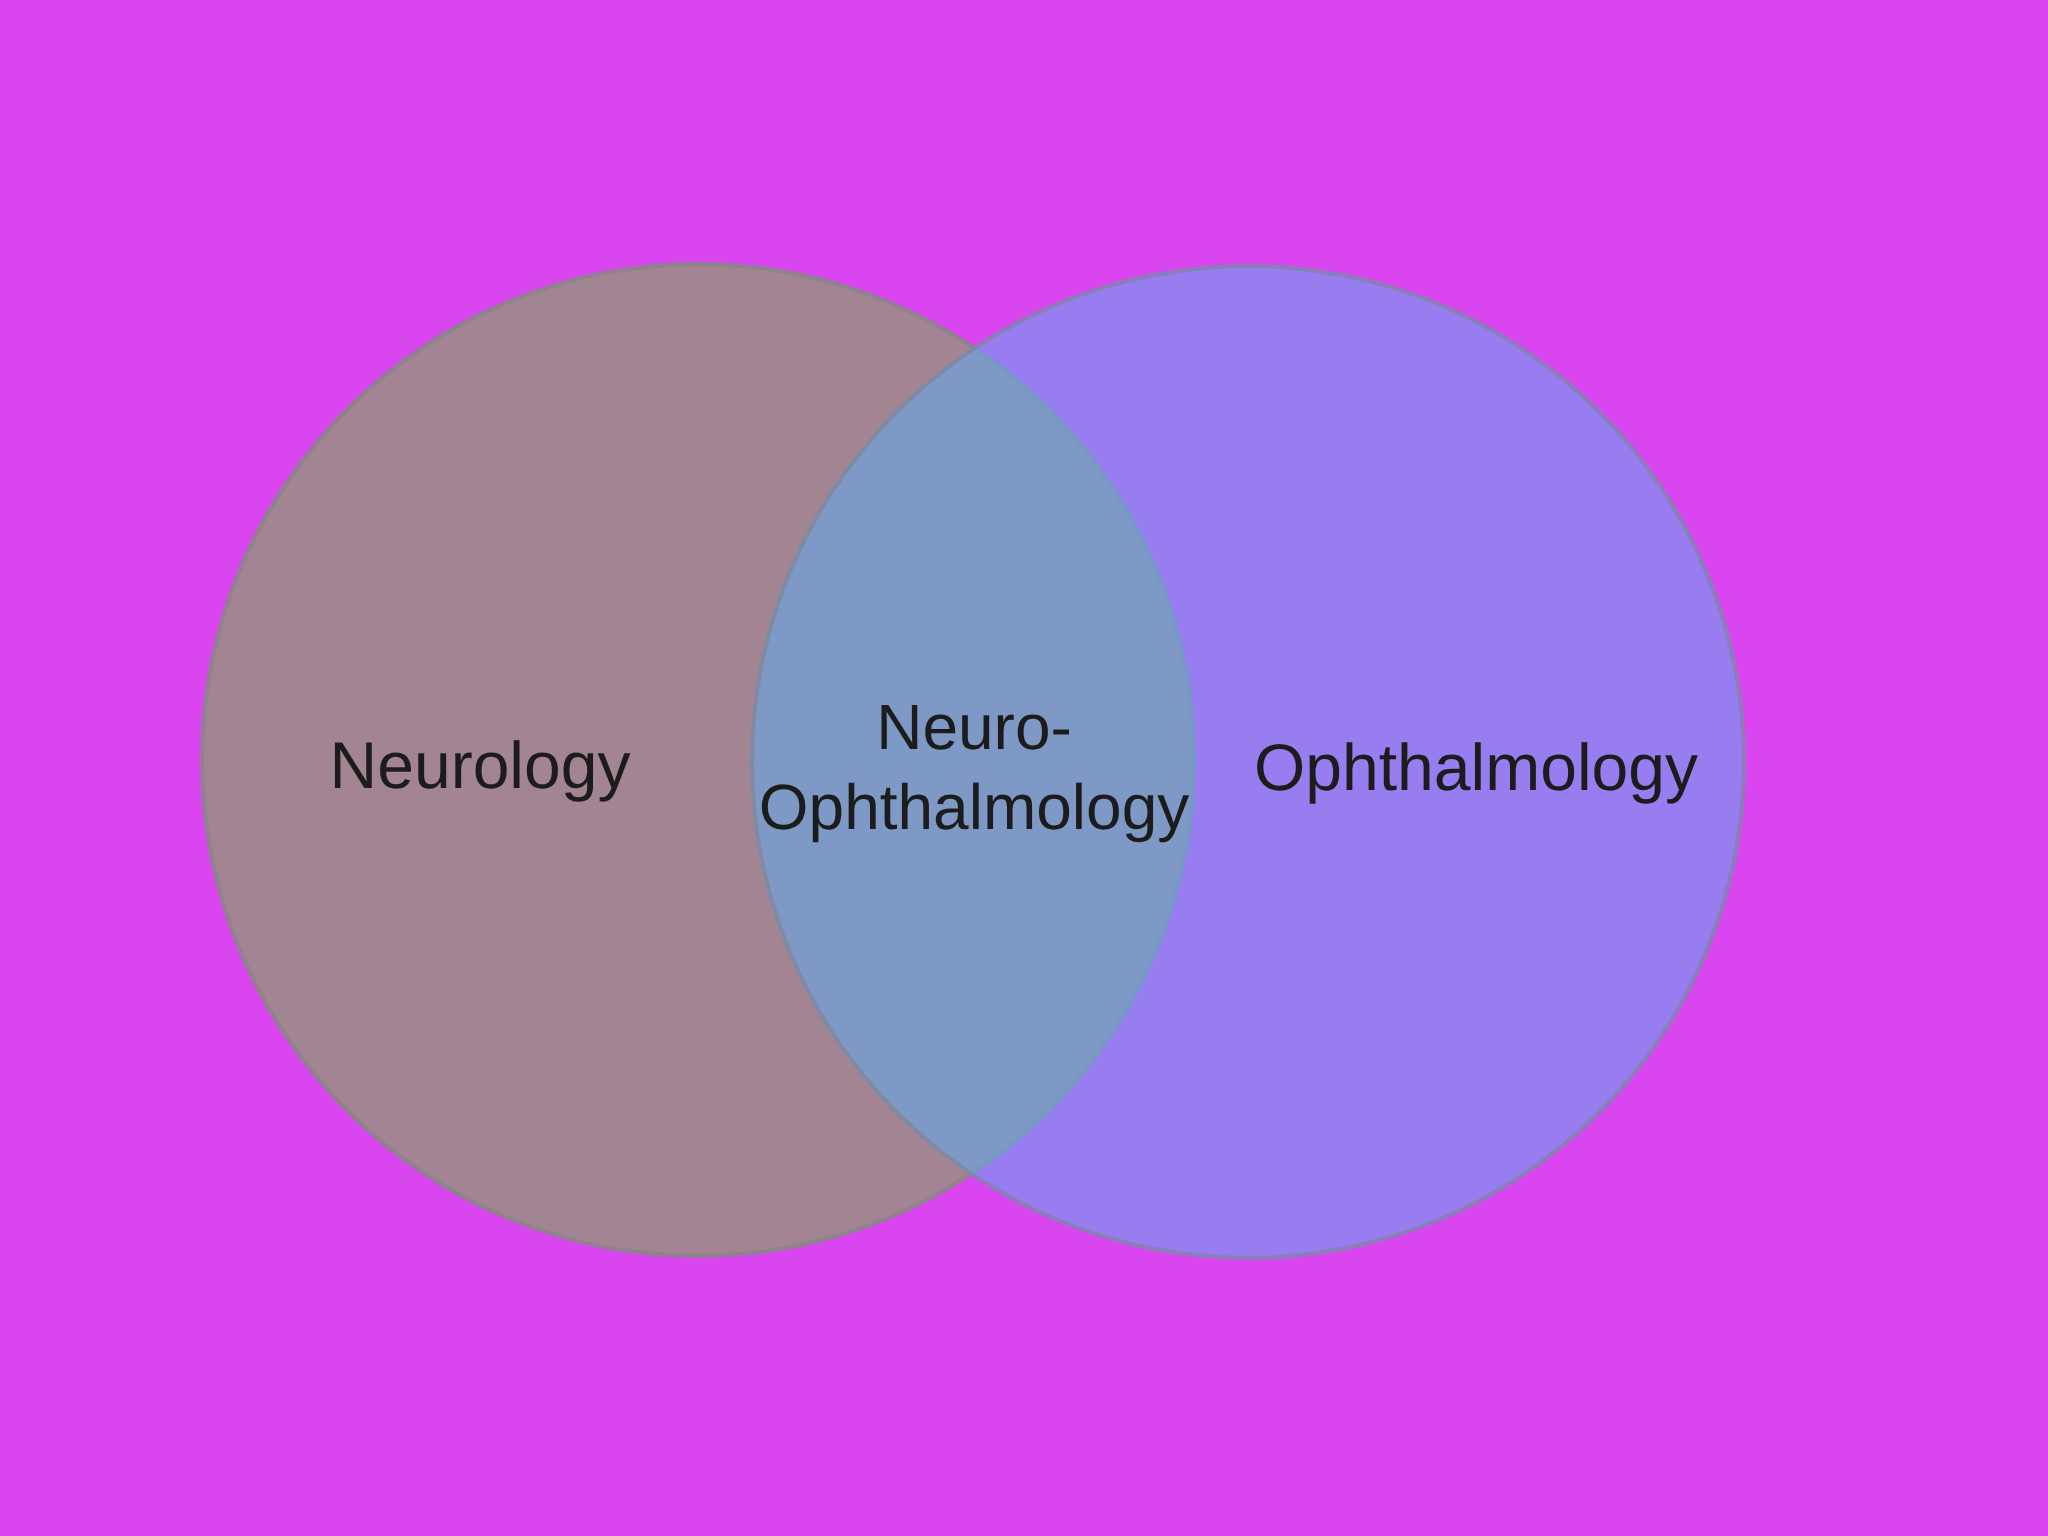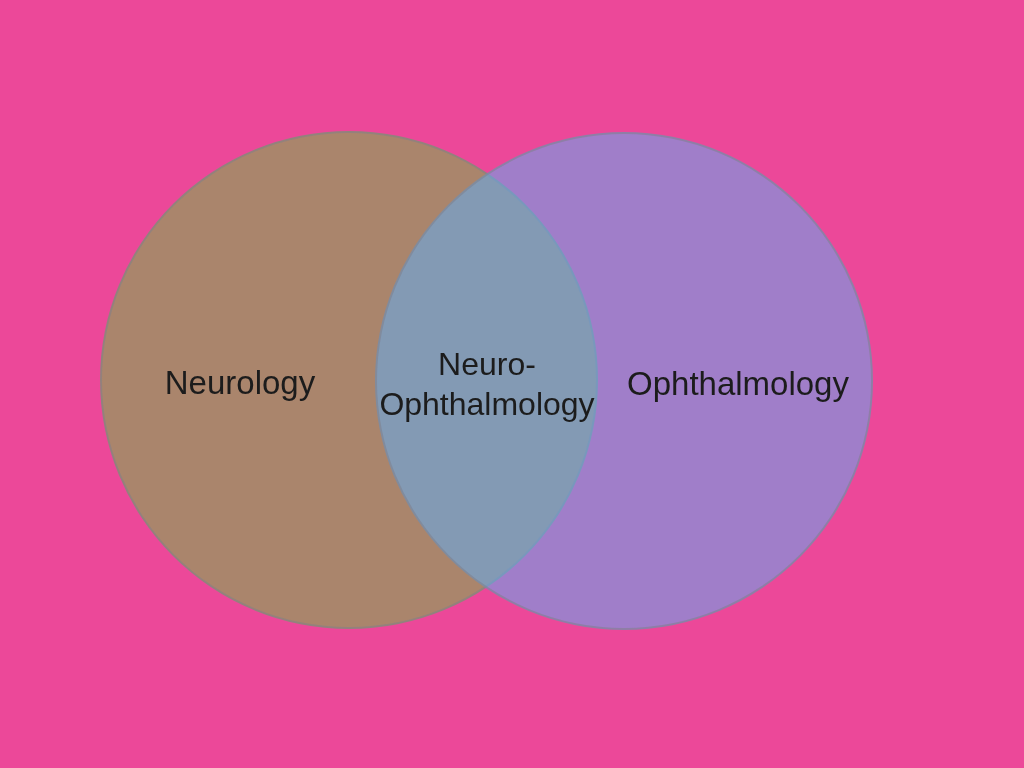--- a/index.html
+++ b/index.html
@@ -41,21 +41,21 @@
     text-align: center;
   }
   .label-right {
     left: 738px; top: 384px;
     font-size: 33px;
   }
 </style>
 </head>
 <body>
 
-<div class="slide" style="background-color: #ec4899;">
+<div class="slide" style="background-color: #d946ef;">
 
   <div class="circle circle-left" style="background-color: rgba(117, 184, 71, 0.55); border-color: rgba(128, 128, 138, 0.55);"></div>
 
   <div class="circle circle-right" style="background-color: rgba(99, 171, 240, 0.55); border-color: rgba(128, 128, 138, 0.55);"></div>
 
   <div class="label label-left" style="color: rgb(28, 28, 28);">Neurology</div>
 
   <div class="label label-center" style="color: rgb(28, 28, 28);"><span>Neuro-</span><br><span>Ophthalmology</span></div>
 
   <div class="label label-right" style="color: rgb(28, 28, 28);">Ophthalmology</div>

